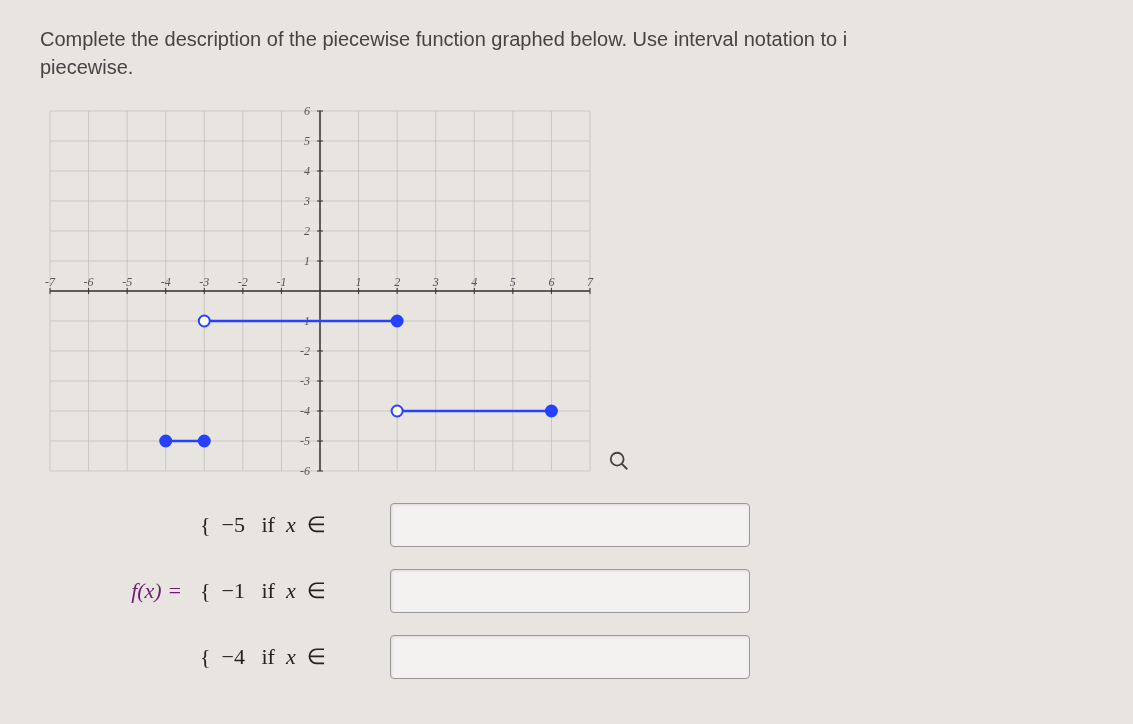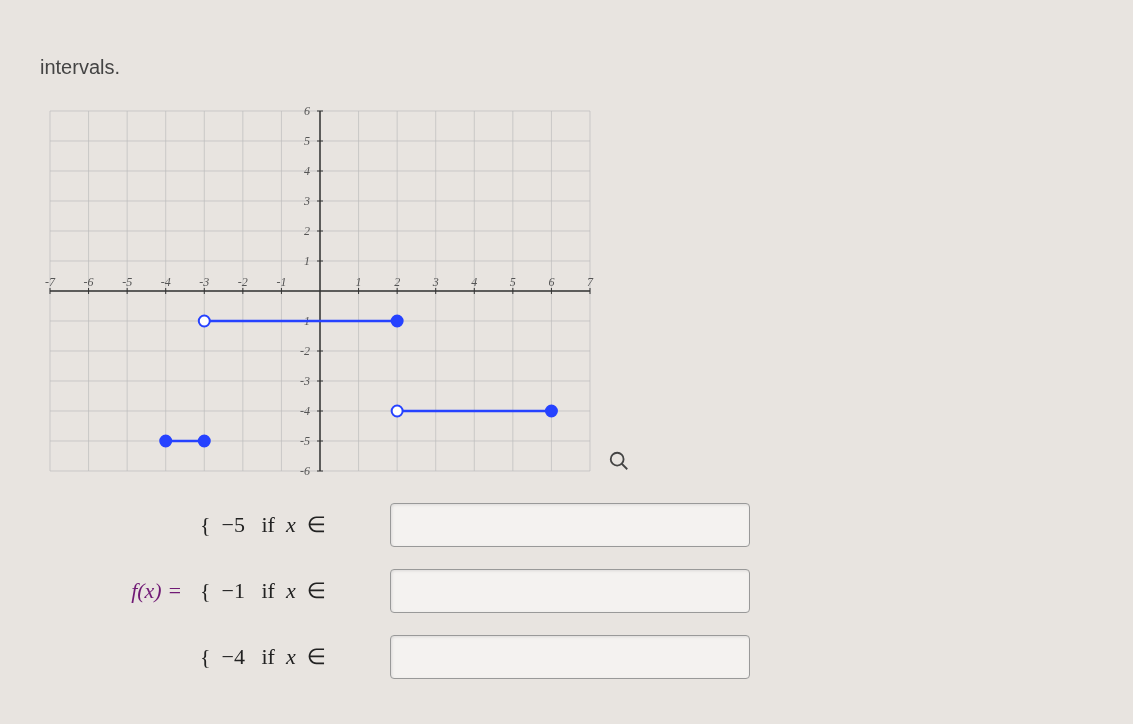--- a/index.html
+++ b/index.html
@@ -75,22 +75,22 @@
       box-shadow: inset 1px 1px 3px rgba(0,0,0,0.1);
       font-size: 18px;
       padding: 0 10px;
       background: #f4f2f0;
     }
   </style>
 </head>
 <body>
 
 <div class="question-text">
-  <br>
-  <span>intervals.</span>
+  <span>Complete the description of the piecewise function graphed below. Use interval notation to i</span><br>
+  <span>piecewise.</span>
 </div>
 
 <div class="graph-area">
   <svg class="graph-svg" id="graph-svg" viewBox="0 0 560 380">
       <line x1="10" y1="370" x2="10" y2="10" stroke="#bbb" stroke-width="0.7"></line>
       <line x1="48.57142857142857" y1="370" x2="48.57142857142857" y2="10" stroke="#bbb" stroke-width="0.7"></line>
       <line x1="87.14285714285714" y1="370" x2="87.14285714285714" y2="10" stroke="#bbb" stroke-width="0.7"></line>
       <line x1="125.71428571428571" y1="370" x2="125.71428571428571" y2="10" stroke="#bbb" stroke-width="0.7"></line>
       <line x1="164.28571428571428" y1="370" x2="164.28571428571428" y2="10" stroke="#bbb" stroke-width="0.7"></line>
       <line x1="202.85714285714286" y1="370" x2="202.85714285714286" y2="10" stroke="#bbb" stroke-width="0.7"></line>

